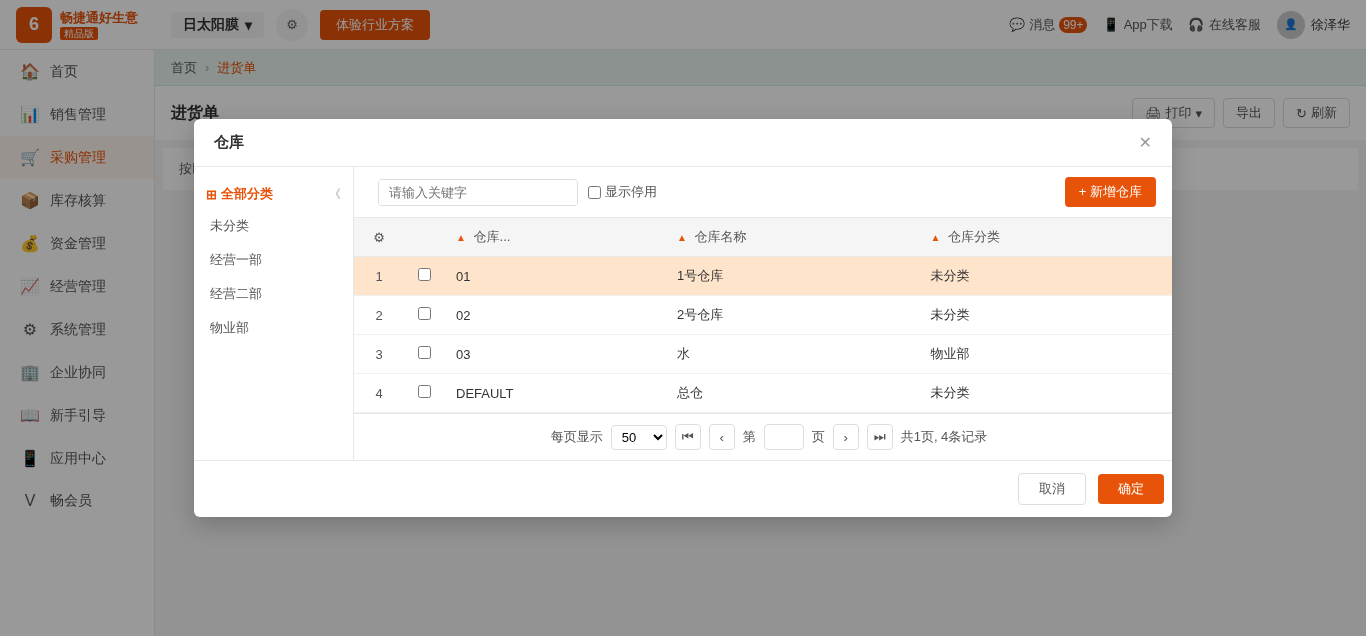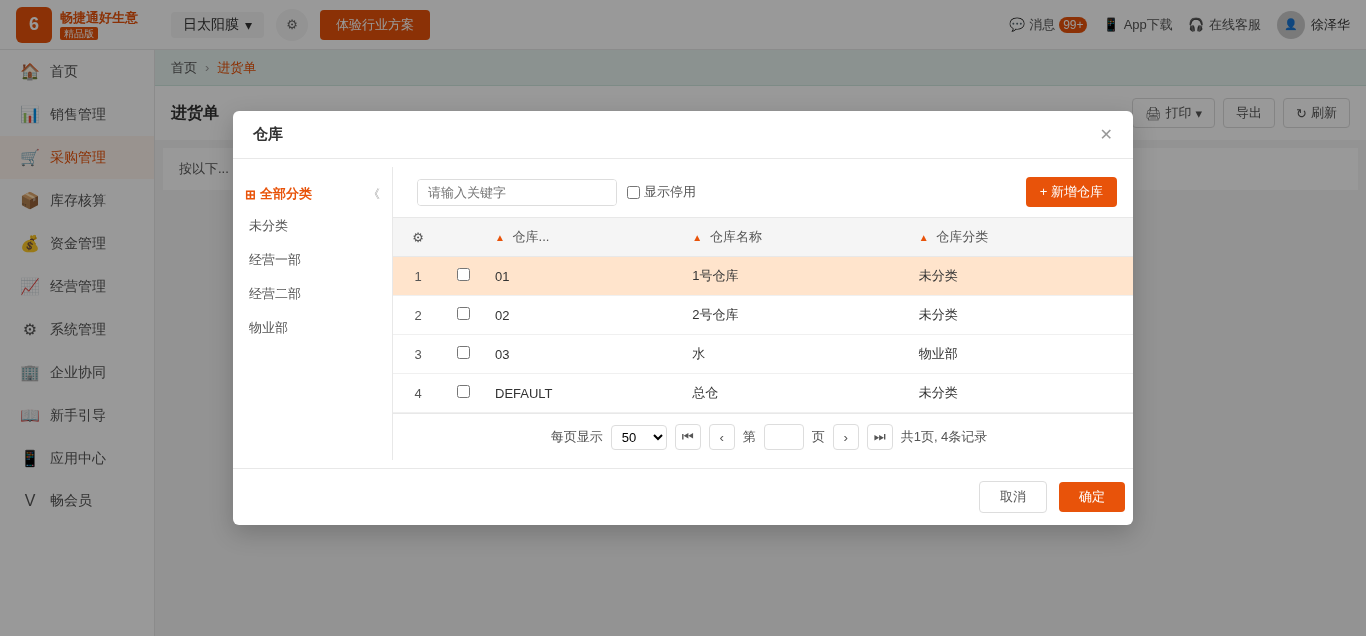--- a/index.html
+++ b/index.html
@@ -19,21 +19,21 @@
       display: flex; align-items: center; width: 155px;
     }
     .logo-icon {
       width: 36px; height: 36px; background: #e8530a; border-radius: 6px;
       display: flex; align-items: center; justify-content: center;
       color: #fff; font-weight: bold; font-size: 18px; margin-right: 8px;
     }
     .header-center { flex: 1; display: flex; align-items: center; gap: 12px; }
     .company-selector {
       display: flex; align-items: center; gap: 6px; cursor: pointer;
-      background: #f5f5f5; padding: 4px 12px; border-radius: 4px; font-size: 14px;
+      background: #f5f5f5; padding: 4px 12px; border-radius: 4px; font-size: 14px; font-weight: bold;
     }
     .gear-btn {
       width: 32px; height: 32px; border-radius: 50%; background: #f5f5f5;
       display: flex; align-items: center; justify-content: center; cursor: pointer; color: #666;
     }
     .try-btn {
       background: #e8530a; color: #fff; border: none; padding: 6px 16px;
       border-radius: 4px; cursor: pointer; font-size: 13px;
     }
     .header-right { display: flex; align-items: center; gap: 16px; }
@@ -82,22 +82,22 @@
 
     
     .overlay {
       position: fixed; top: 0; left: 0; right: 0; bottom: 0;
       background: rgba(0,0,0,0.4); z-index: 200;
       display: flex; align-items: center; justify-content: center;
     }
 
     
     .modal {
-      background: #fff; border-radius: 6px; width: 900px; max-height: 580px;
-      display: flex; flex-direction: column; box-shadow: 0 8px 24px rgba(0,0,0,0.2); gap: 8px;
+      background: #fff; border-radius: 6px; width: 978px; max-height: 580px;
+      display: flex; flex-direction: column; box-shadow: 0 8px 24px rgba(0,0,0,0.2);
     }
     .modal-header {
       padding: 14px 20px; border-bottom: 1px solid #e8e8e8;
       display: flex; align-items: center; justify-content: space-between;
     }
     .modal-title { font-size: 15px; font-weight: bold; color: #333; }
     .modal-close { cursor: pointer; color: #999; font-size: 16px; }
     .modal-body { display: flex; flex: 1; overflow: hidden; }
 
     

